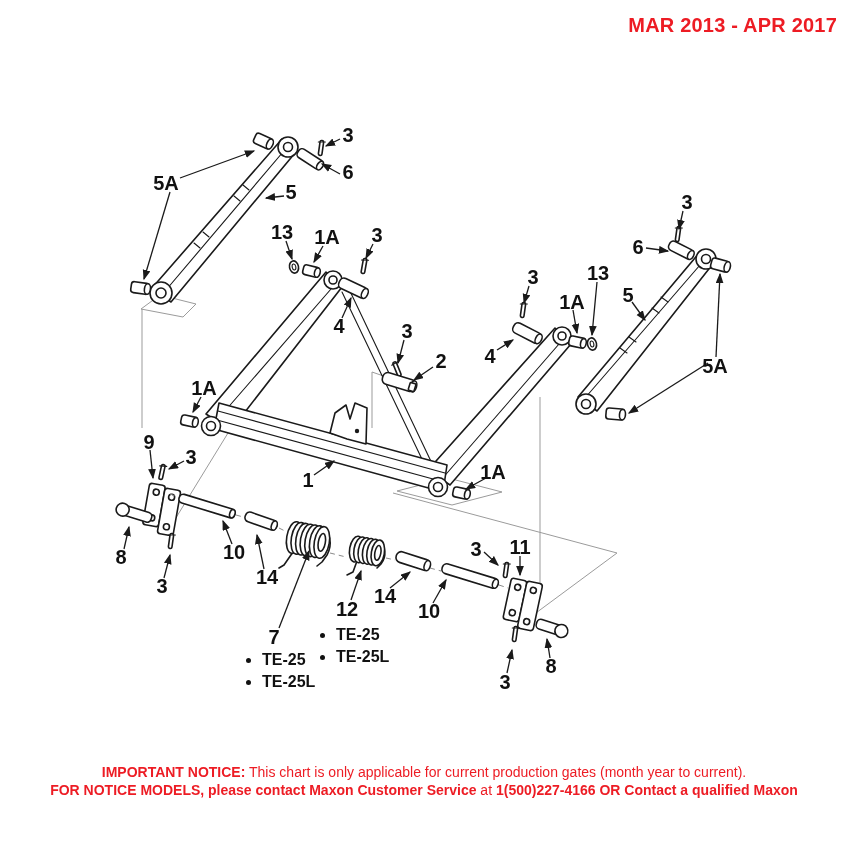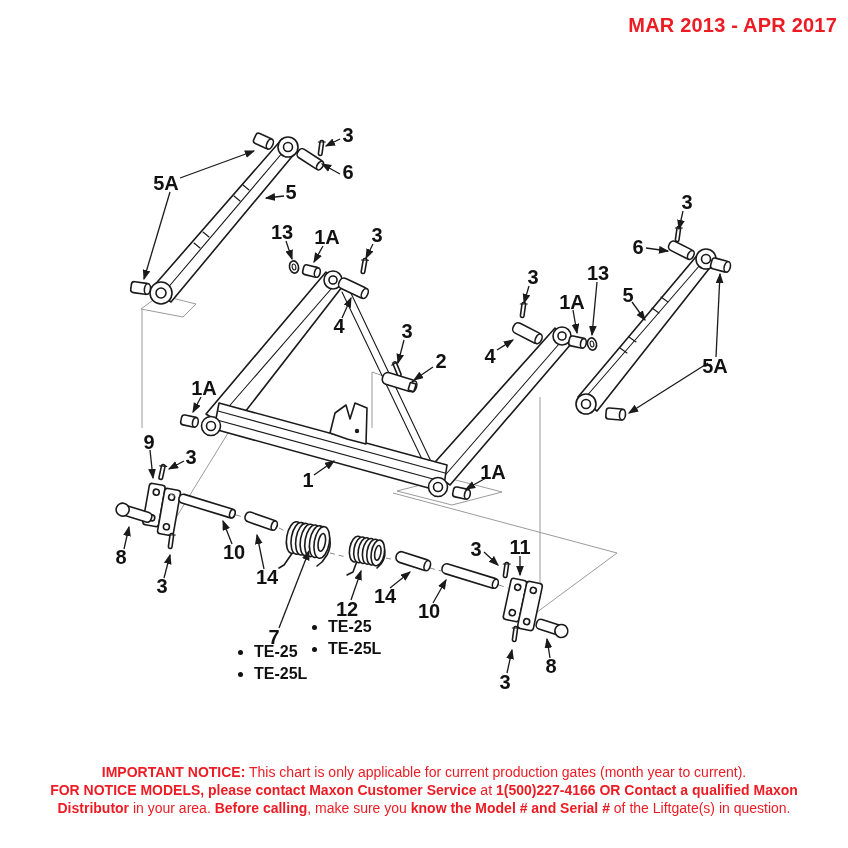--- a/index.html
+++ b/index.html
@@ -8,21 +8,21 @@
   #date-range{position:absolute;top:14px;right:11px;color:#ED1C24;font-weight:700;
               font-size:20px;letter-spacing:0.2px;}
   svg{position:absolute;left:0;top:0;}
   .ln{fill:none;stroke:#1a1a1a;stroke-width:1.6;stroke-linecap:round;stroke-linejoin:round;}
   .thin{stroke-width:1.1;}
   .fw{fill:#fff;stroke:#1a1a1a;stroke-width:1.6;stroke-linejoin:round;}
   .guide{fill:none;stroke:#9b9b9b;stroke-width:1;}
   .dash{fill:none;stroke:#8a8a8a;stroke-width:1;stroke-dasharray:5 4;}
   .lead{fill:none;stroke:#1a1a1a;stroke-width:1.3;marker-end:url(#ah);}
   text.callout{font:700 20px "Liberation Sans",sans-serif;fill:#111;text-anchor:middle;}
-  .model-list{position:absolute;margin:0;padding:0 0 0 18px;list-style:disc;}
+  .model-list{position:absolute;margin:8px;padding:0 0 0 18px;list-style:disc;}
   .model-list li{font:700 16px "Liberation Sans",sans-serif;color:#111;line-height:22px;}
   #list-12{line-height:21px;}
   #notice{position:absolute;left:0;right:0;top:763px;text-align:center;color:#ED1C24;
           font-size:14px;line-height:18px;font-weight:400;}
   #notice .b{font-weight:700;}
 </style>
 </head>
 <body>
 
 <div id="page">
@@ -353,16 +353,15 @@
     <li>TE-25L</li>
   </ul>
   <ul class="model-list" id="list-12" style="left:310px;top:616px;">
     <li>TE-25</li>
     <li>TE-25L</li>
   </ul>
 
   <div id="notice">
     <div><span class="b">IMPORTANT NOTICE:</span><span> This chart is only applicable for current production gates (month year to current).</span></div>
     <div><span class="b">FOR NOTICE MODELS, please contact Maxon Customer Service</span><span> at </span><span class="b">1(500)227-4166 OR Contact a qualified Maxon</span></div>
-    <div><span class="b">Distributor</span><span> in your area. </span><span class="b">Before calling</span><span>, make sure you </span><span class="b">know the Model # and Serial #</span><span> of the Liftgate(s) in question.</span></div>
   </div>
 
 </div>
 
 </body></html>

